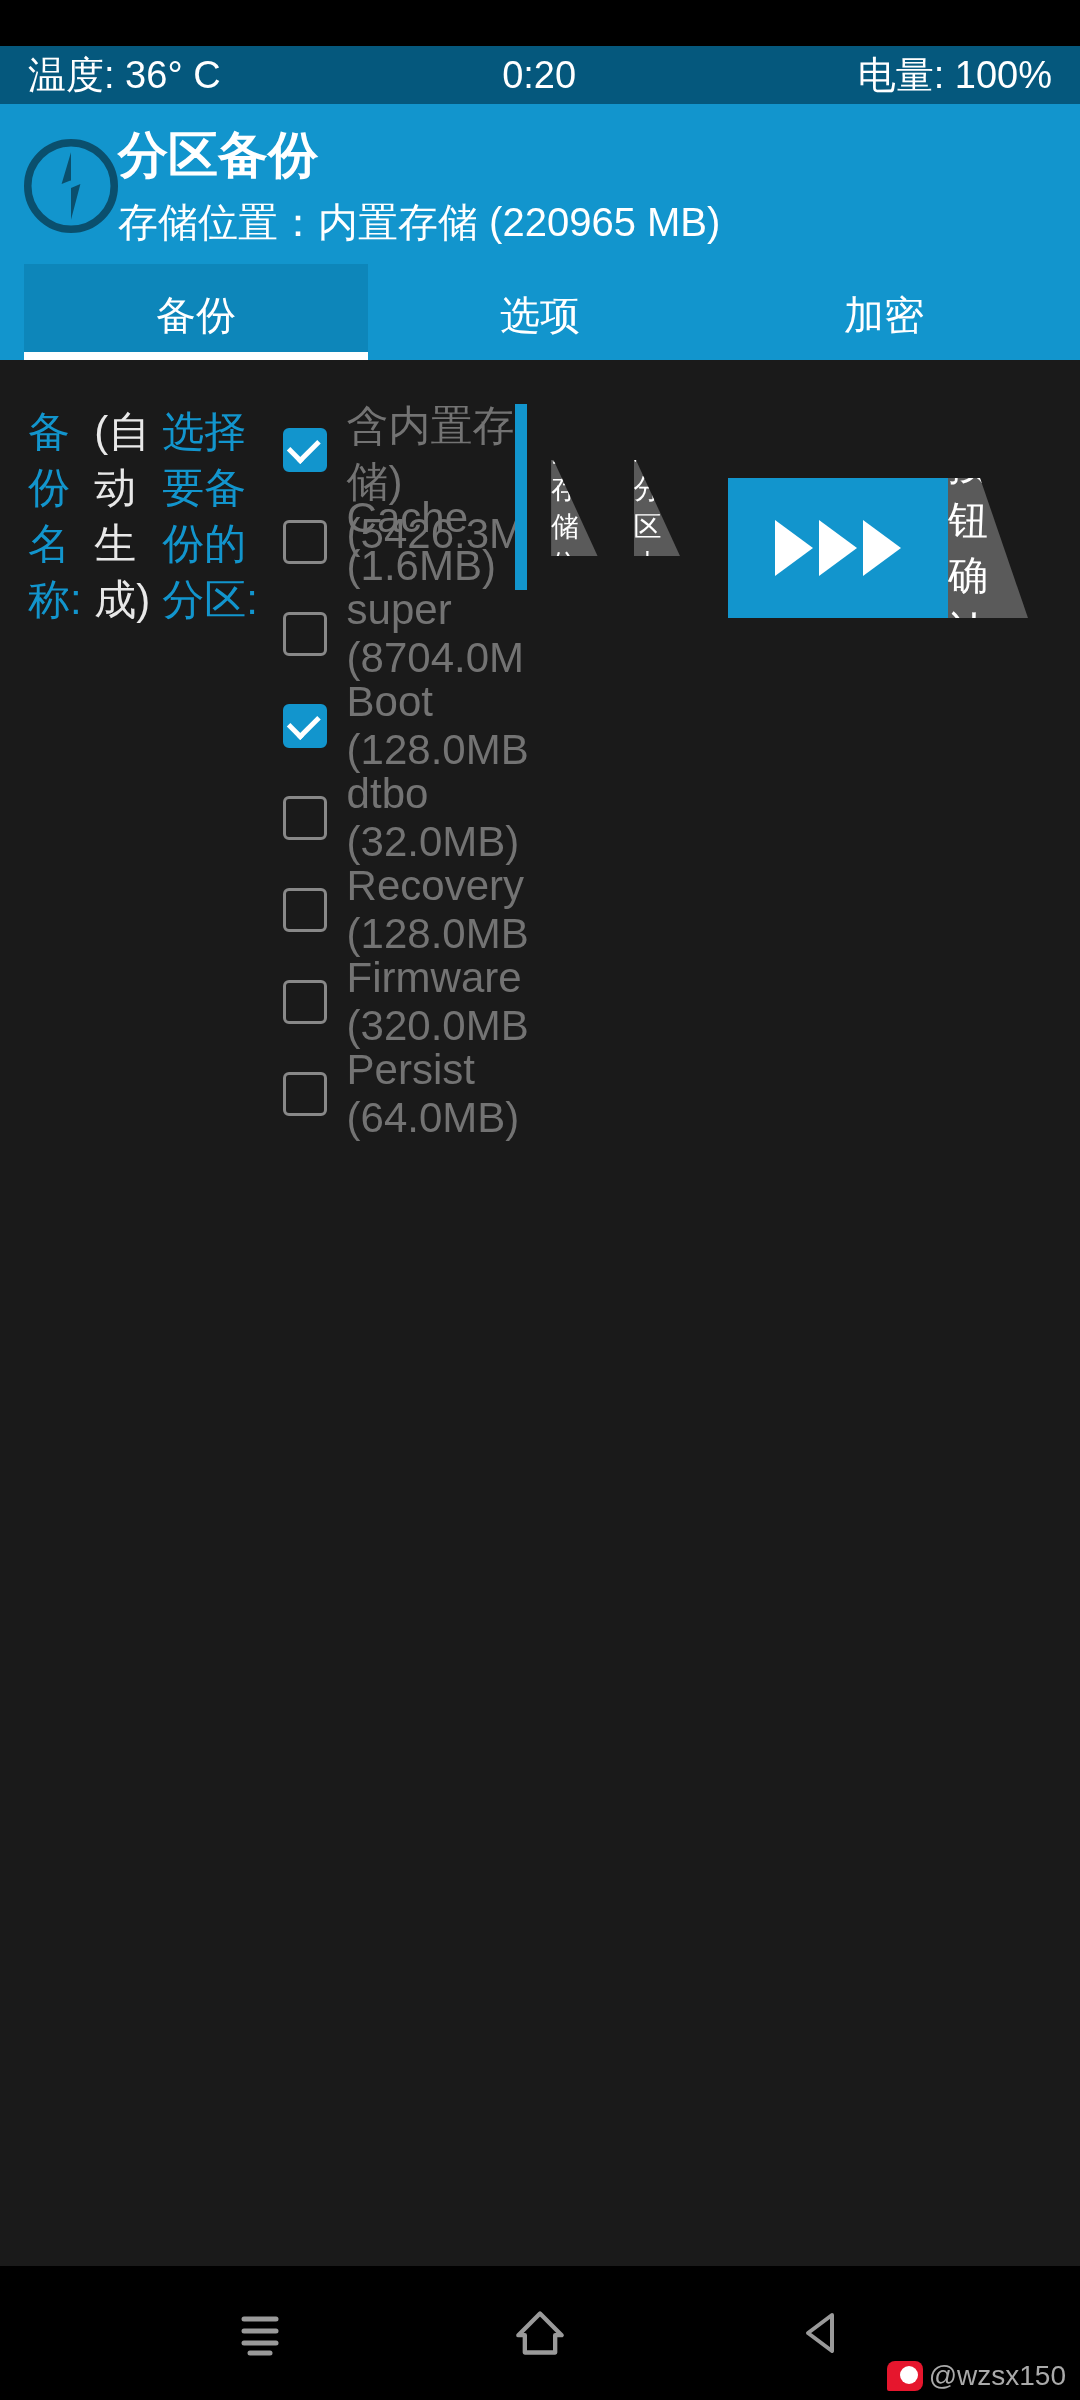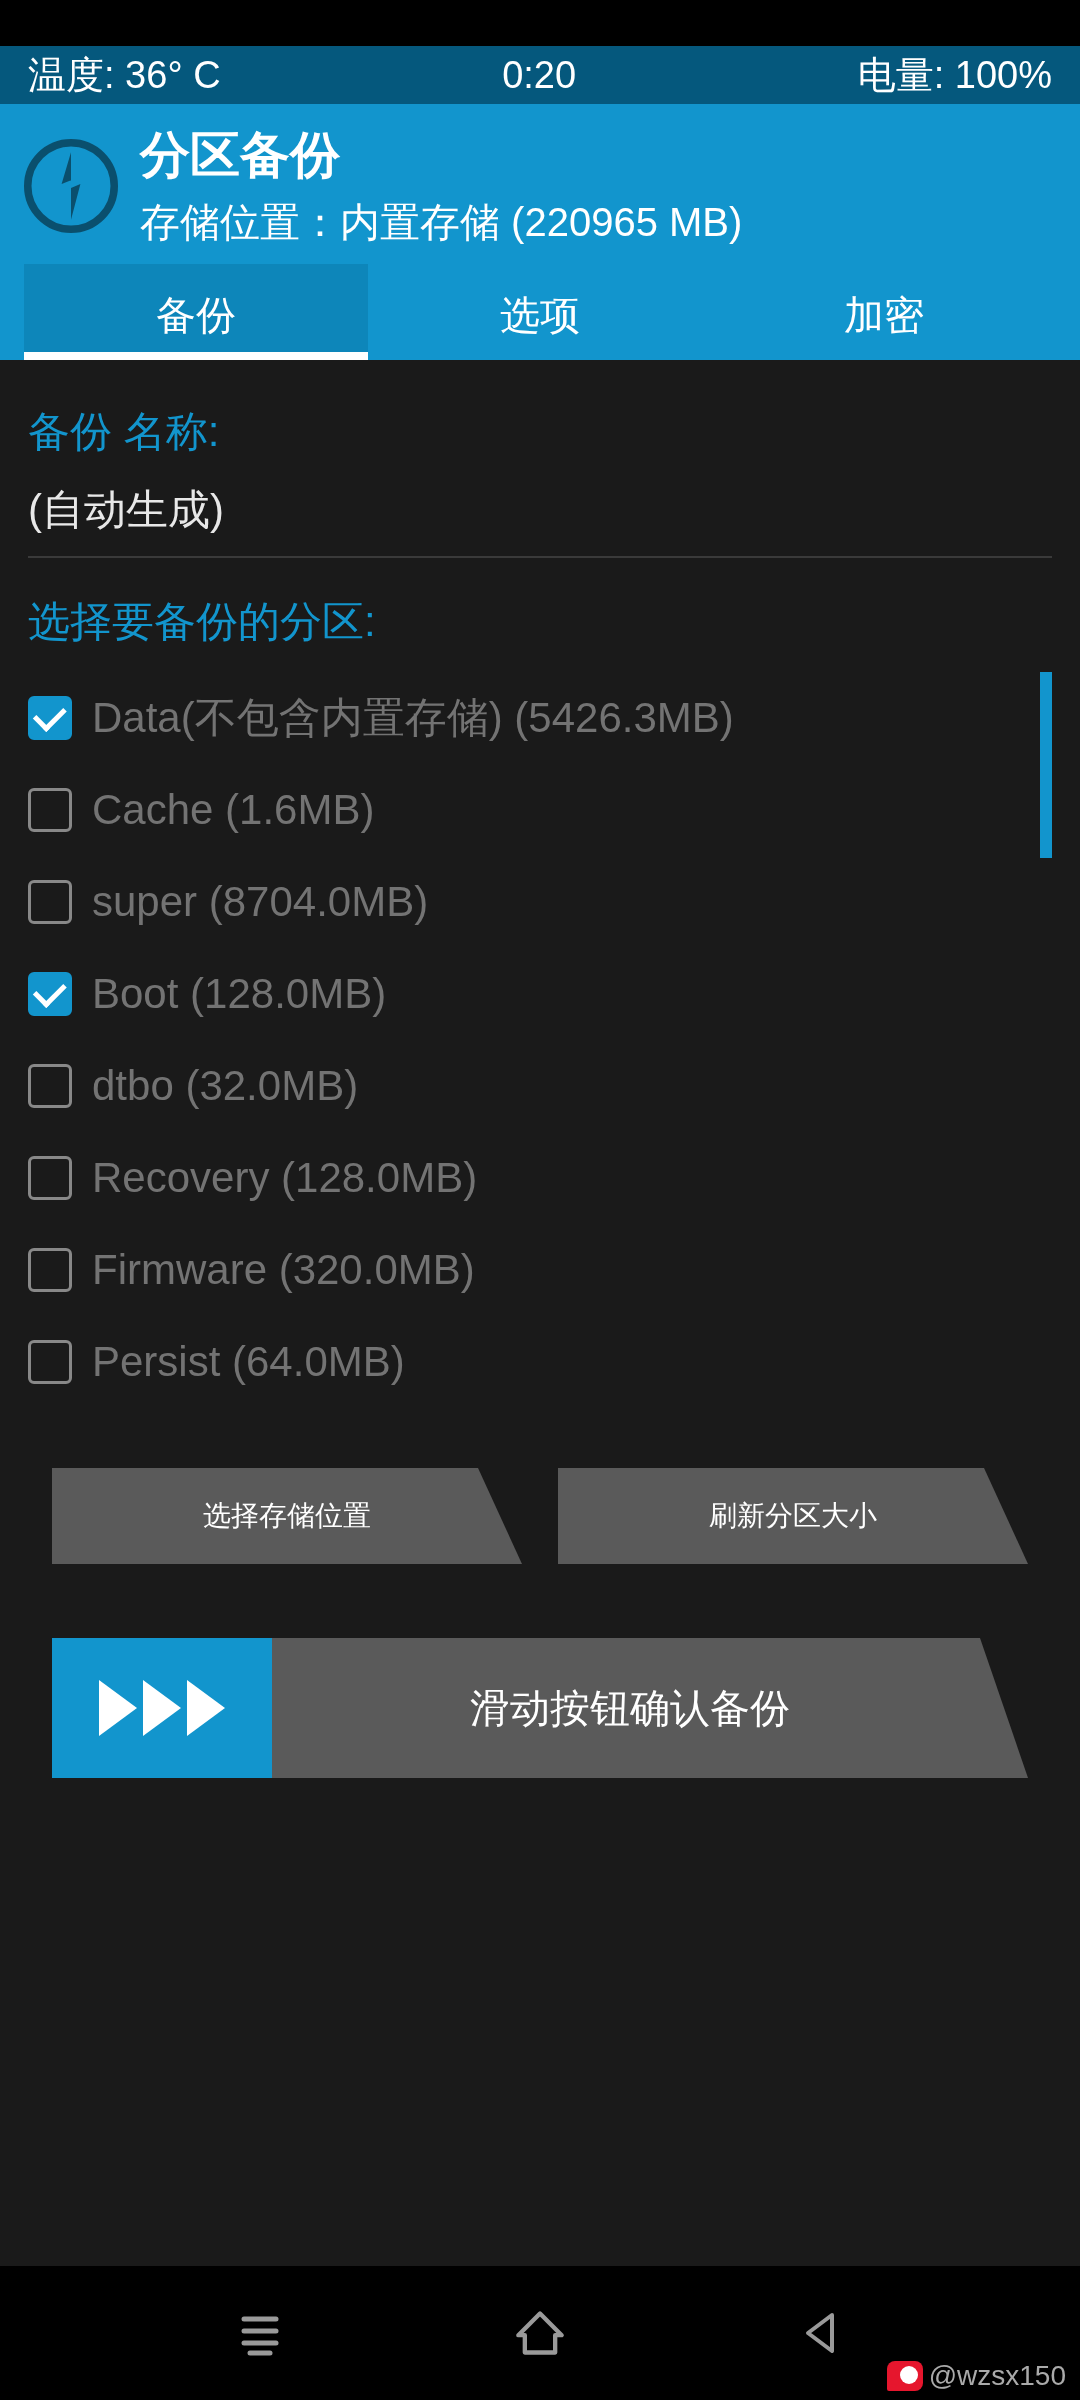--- a/index.html
+++ b/index.html
@@ -1,29 +1,29 @@
 <!DOCTYPE html>
 <html><head>
 <meta charset="utf-8">
 <style>
   * { box-sizing: border-box; margin: 0; padding: 0; }
   html, body { width: 1080px; height: 2400px; background: #000; font-family: sans-serif; color: #e8e8e8; overflow: hidden; }
   .phone { width: 1080px; height: 2400px; background: #000; position: relative; }
   .screen { position: absolute; top: 46px; left: 0; width: 1080px; height: 2220px; background: #1a1a1a; display: flex; flex-direction: column; }
   .statusbar { height: 58px; background: #05587d; display: flex; align-items: center; justify-content: space-between; padding: 0 28px; font-size: 38px; color: #fff; text-align: center; }
   .header { background: #1295cd; padding: 18px 24px 0 24px; }
-  .header-row { display: flex; align-items: center; gap: 22px; padding-bottom: 14px; }
+  .header-row { display: flex; align-items: center; padding-bottom: 14px; }
   .header-icon { width: 94px; height: 94px; }
   .header-text { display: flex; flex-direction: column; gap: 6px; }
   .header-title { font-size: 50px; font-weight: 600; color: #fff; }
   .header-subtitle { font-size: 40px; color: #fff; }
   .tabs { display: flex; background: #1295cd; }
   .tab { flex: 1; text-align: center; padding: 24px 0 9px 0; font-size: 40px; color: #fff; border-bottom: 8px solid transparent; }
   .tab.active { border-bottom-color: #fff; background: #0d86ba; }
-  .content { flex: 1; padding: 44px 28px 0 28px; display: flex; flex-direction: column; overflow: hidden; }
+  .content { flex: 1; padding: 44px 28px 0 28px; display: flex; flex-direction: row; overflow: hidden; }
   .section-label { color: #1295cd; font-size: 42px; margin-bottom: 22px; }
   .name-value { font-size: 42px; color: #e8e8e8; margin-bottom: 18px; }
   .divider { height: 2px; background: #3a3a3a; margin-bottom: 36px; }
   .partition-list { position: relative; height: 740px; overflow: hidden; }
   .partition-item { display: flex; align-items: center; gap: 20px; height: 92px; }
   .checkbox { width: 44px; height: 44px; border: 3px solid #888; border-radius: 6px; display: flex; align-items: center; justify-content: center; flex-shrink: 0; }
   .checkbox.checked { background: #1295cd; border-color: #1295cd; }
   .checkbox.checked::after { content: ""; width: 24px; height: 14px; border-left: 5px solid #fff; border-bottom: 5px solid #fff; transform: rotate(-45deg) translate(2px,-3px); }
   .partition-label { font-size: 42px; color: #737373; }
   .scroll-indicator { position: absolute; right: 0; top: 0; width: 12px; height: 186px; background: #1295cd; }

